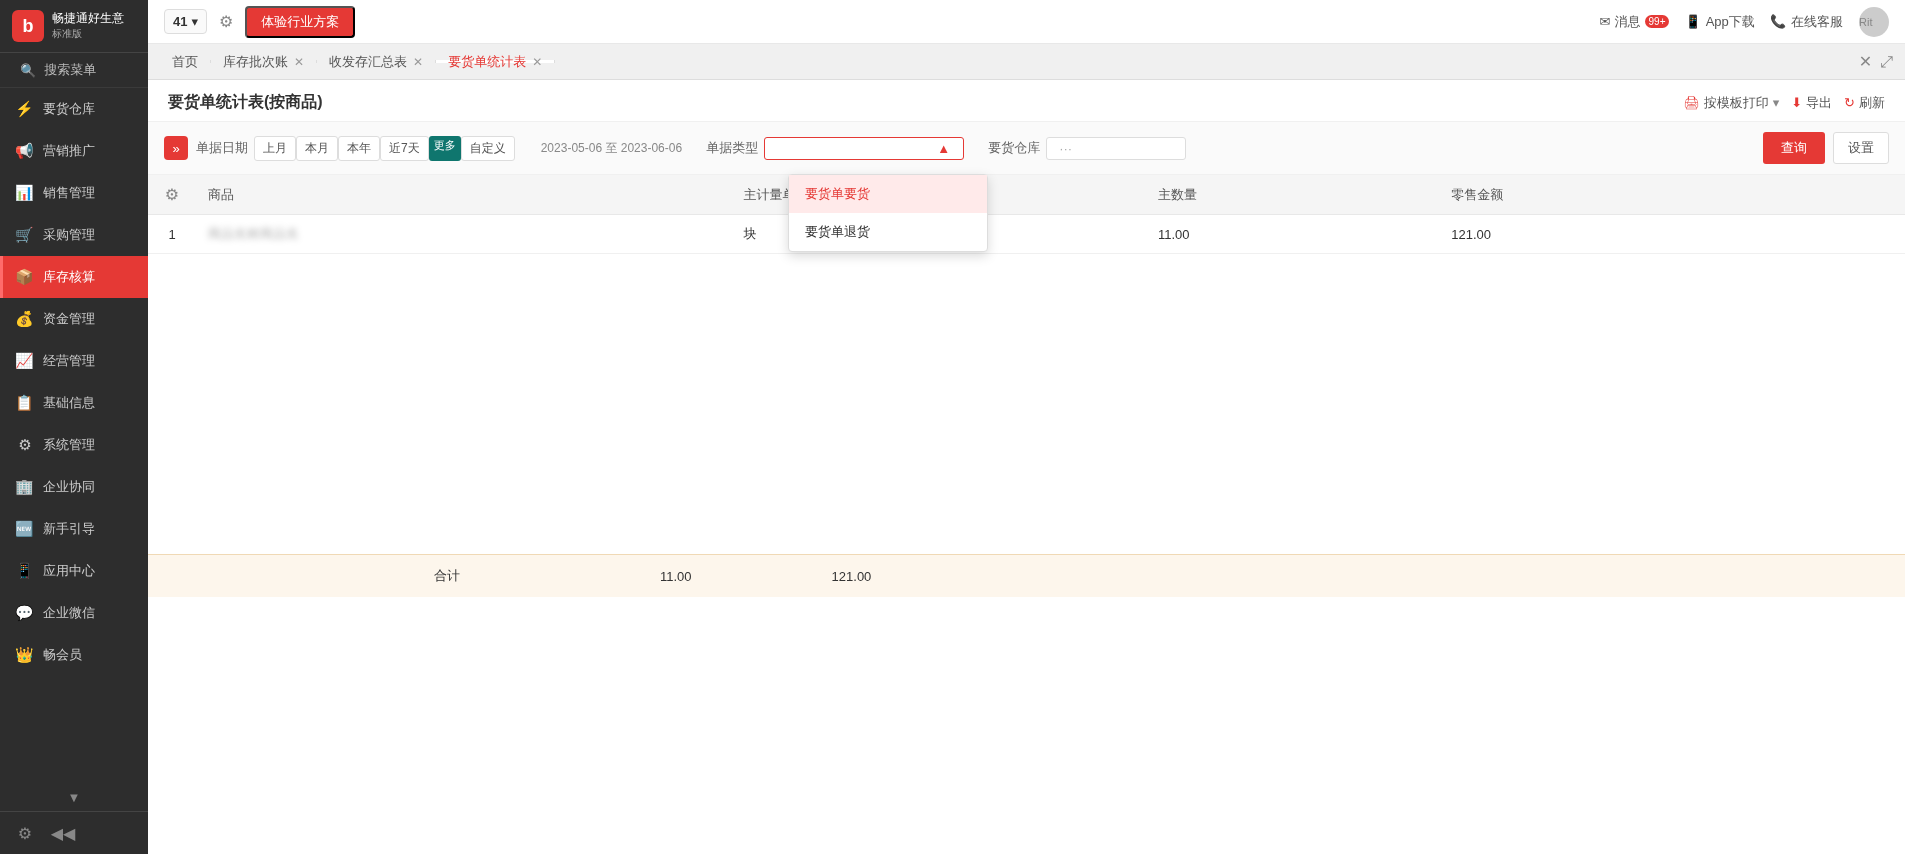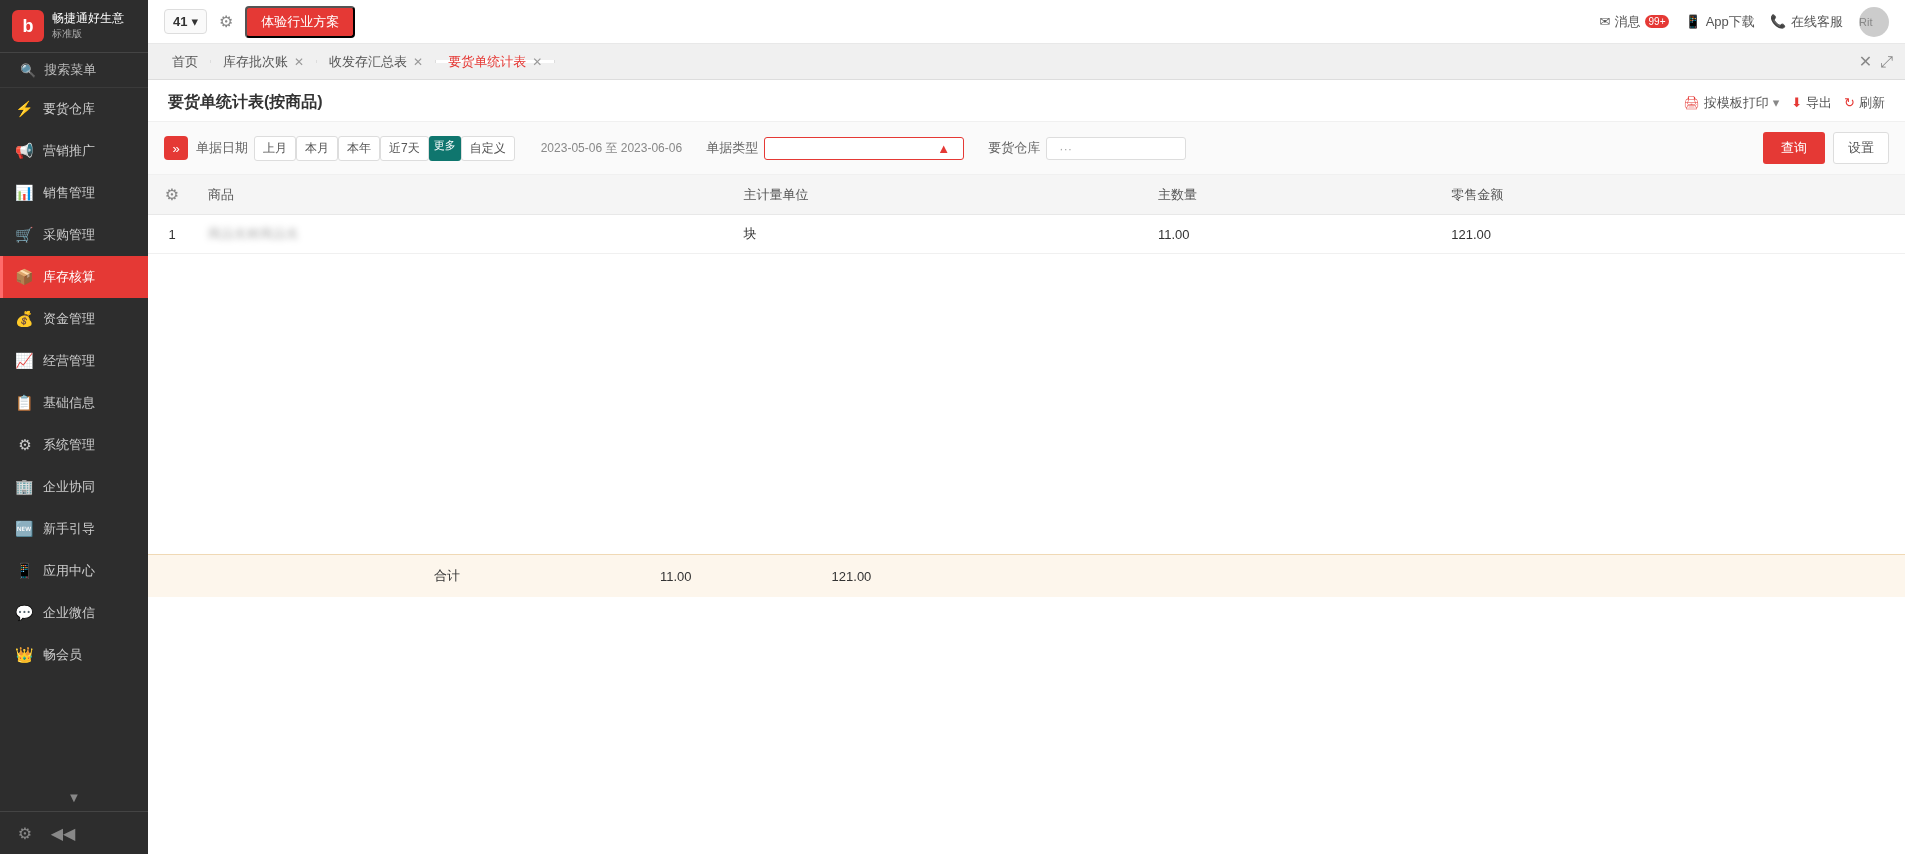--- a/index.html
+++ b/index.html
@@ -553,20 +553,28 @@
           <span style="color:#bbb;font-size:13px;"></span>
           <span class="warehouse-dots">···</span>
         </div>
       </div>
 
       <div class="filter-right-btns">
         <button class="btn-query">查询</button>
         <button class="btn-settings">设置</button>
       </div>
 
+      <div class="dropdown-overlay">
+        <div class="dropdown-item selected">
+          <span>要货单要货</span>
+        </div>
+        <div class="dropdown-item">
+          <span>要货单退货</span>
+        </div>
+      </div>
     </div>
 
     <div class="table-wrap">
       <table>
         <thead>
           <tr>
             <th class="center" style="width:48px;">
               <span class="gear-col">⚙</span>
             </th>
             <th>商品</th>

